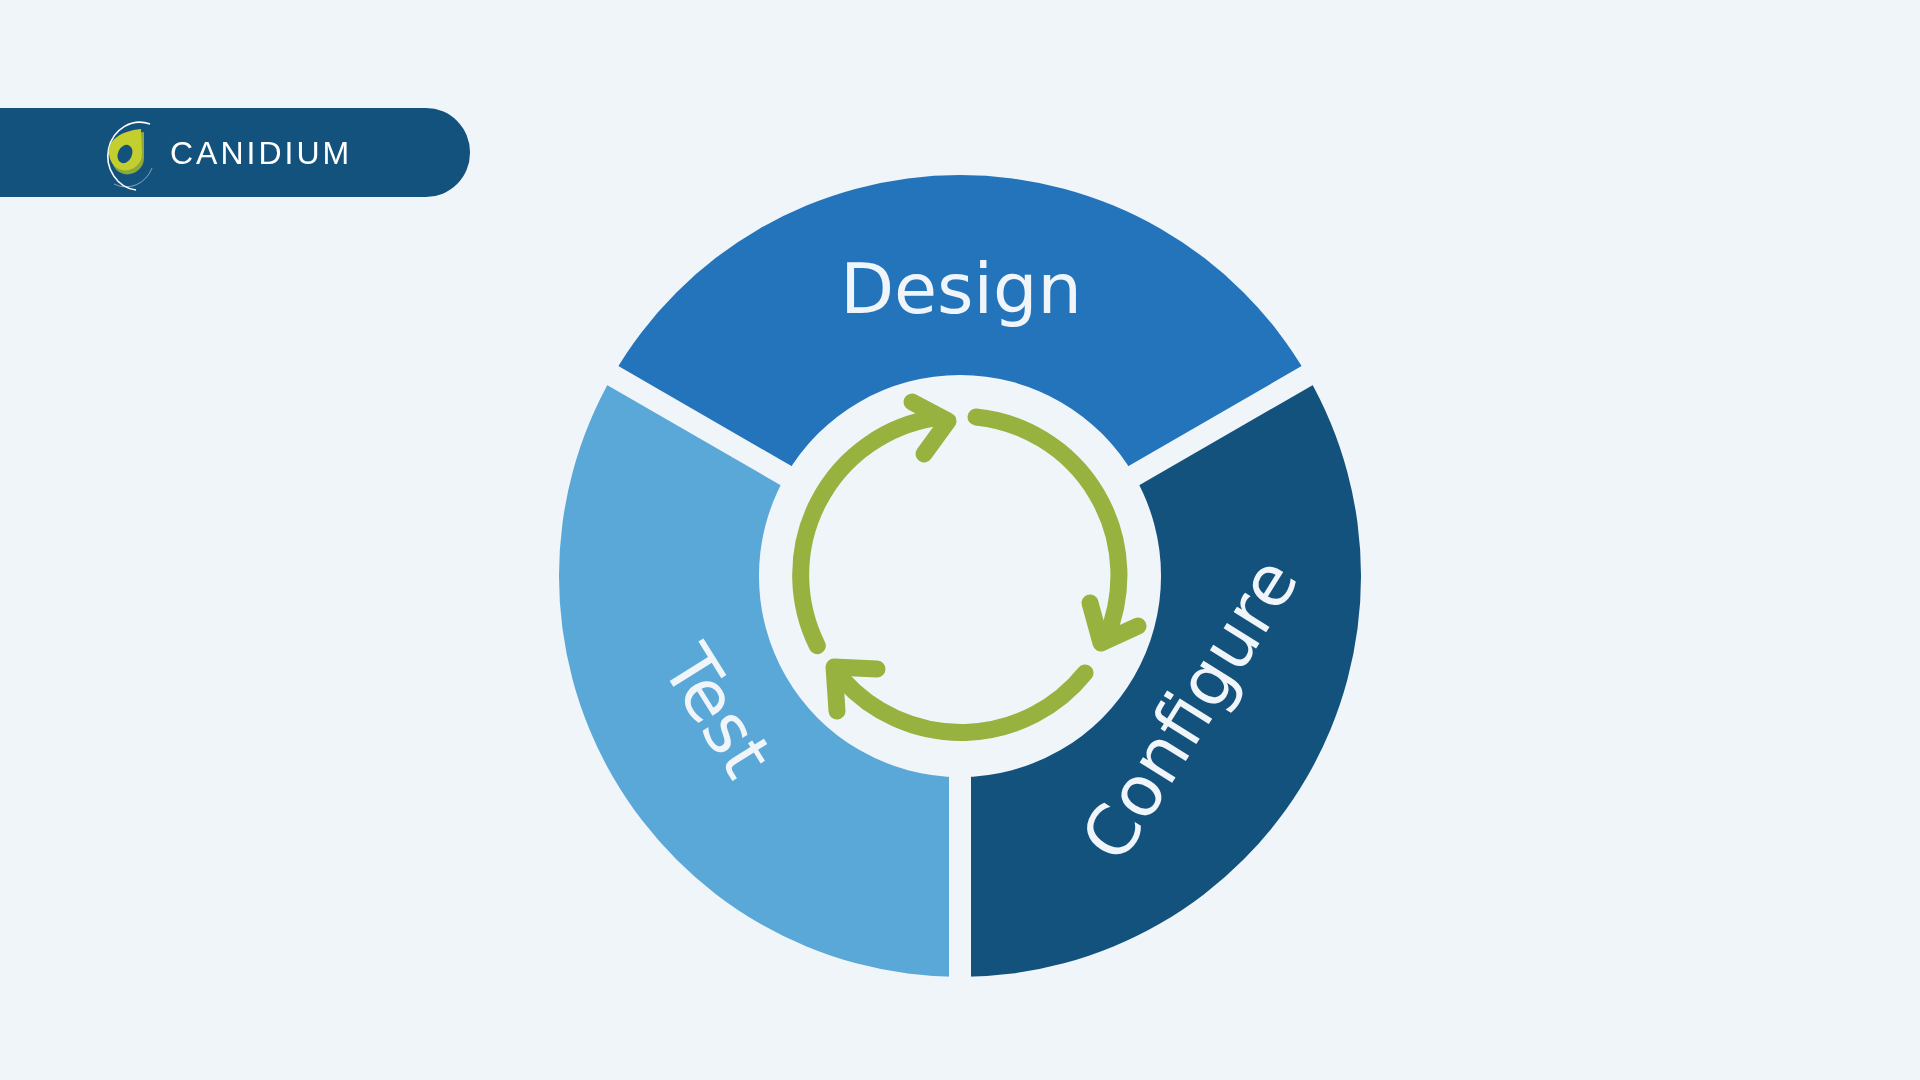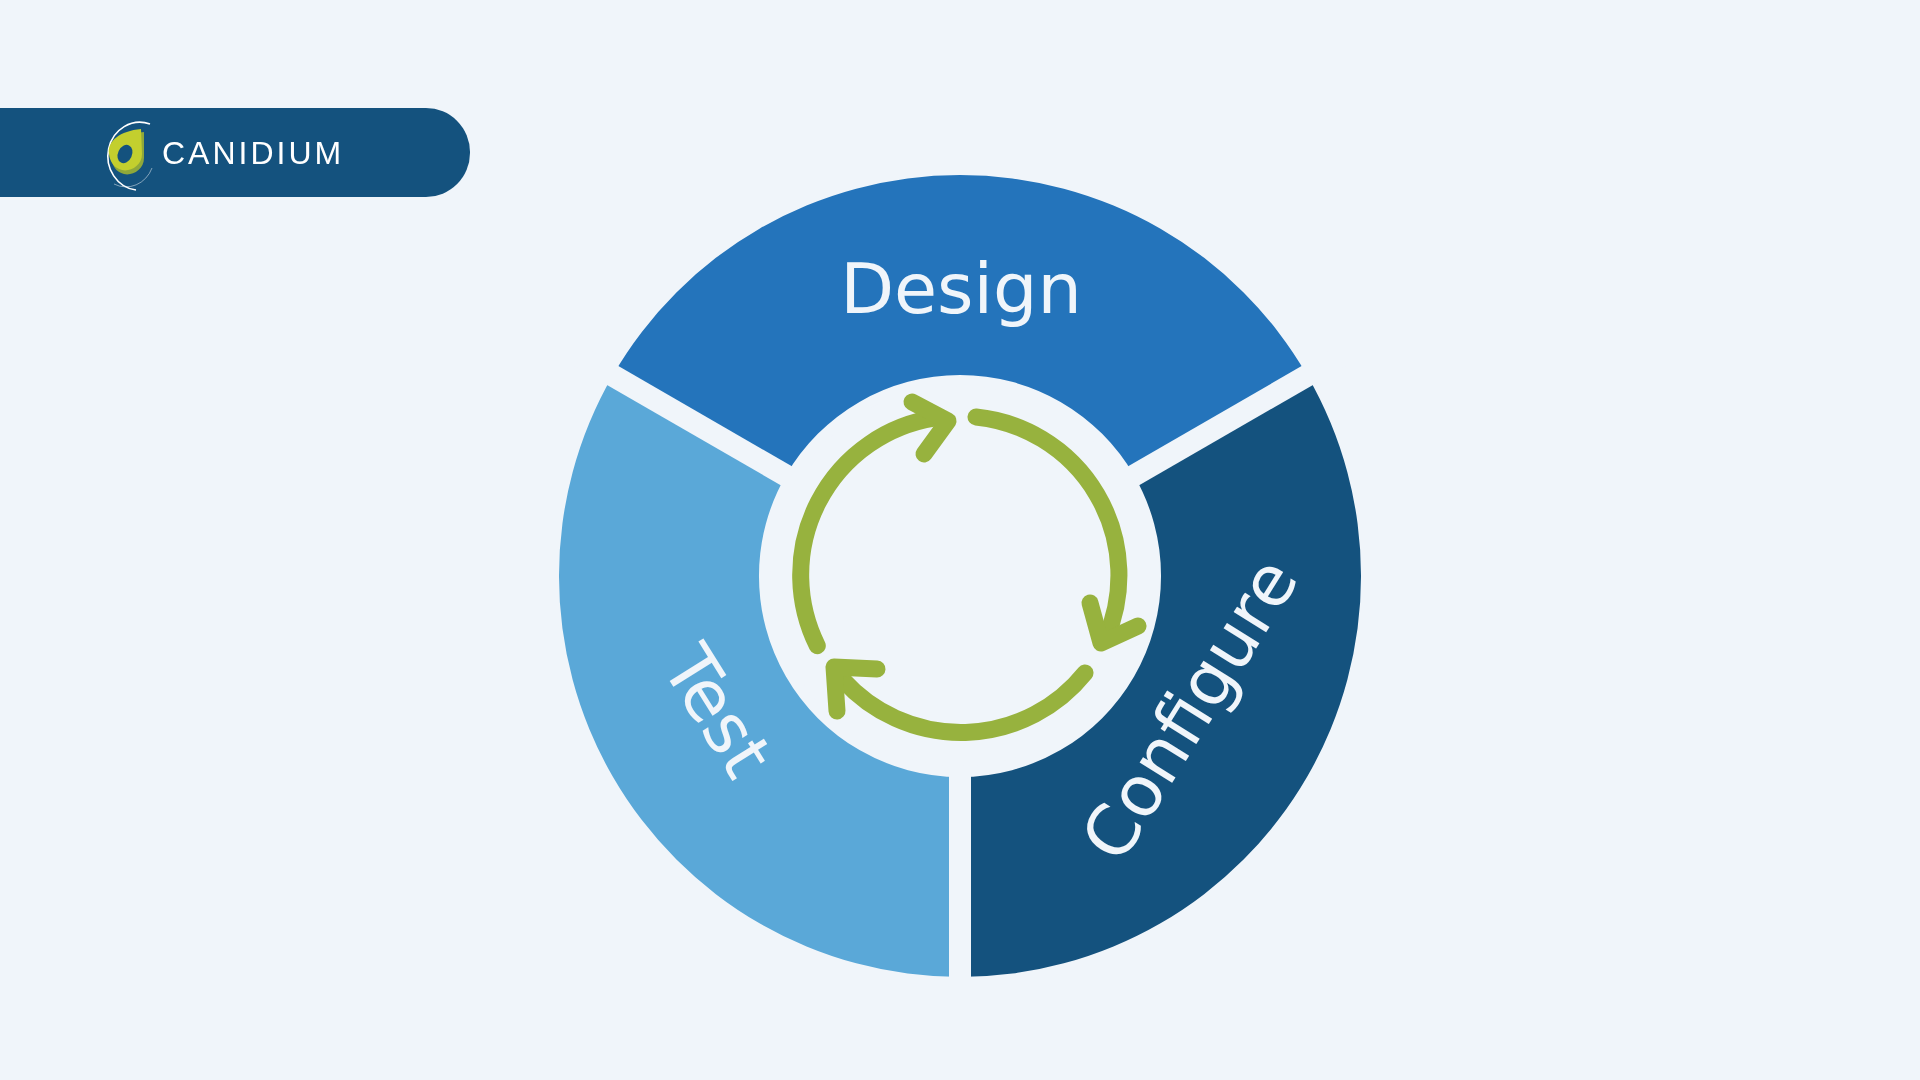--- a/index.html
+++ b/index.html
@@ -8,21 +8,21 @@
     background:#F0F5FA;
     font-family:"Liberation Sans", "DejaVu Sans", sans-serif;
     position:relative;
   }
   .brand-bar {
     position:absolute; left:0; top:108px; width:470px; height:89px;
     background:#14527E; border-radius:0 44px 44px 0;
   }
   .brand-logo { position:absolute; left:92px; top:114px; width:72px; height:80px; }
   .brand-name {
-    position:absolute; left:162px; top:134px; font-size:32px; line-height:38px;
+    position:absolute; left:170px; top:134px; font-size:32px; line-height:38px;
     color:#FFFFFF; letter-spacing:3px; font-weight:400;
   }
   .cycle { position:absolute; left:0; top:0; width:1920px; height:1080px; }
   .seg-label {
     font-family:"DejaVu Sans", sans-serif; fill:#F0F5FA; font-size:70px;
   }
 </style>
 </head>
 <body>
 

